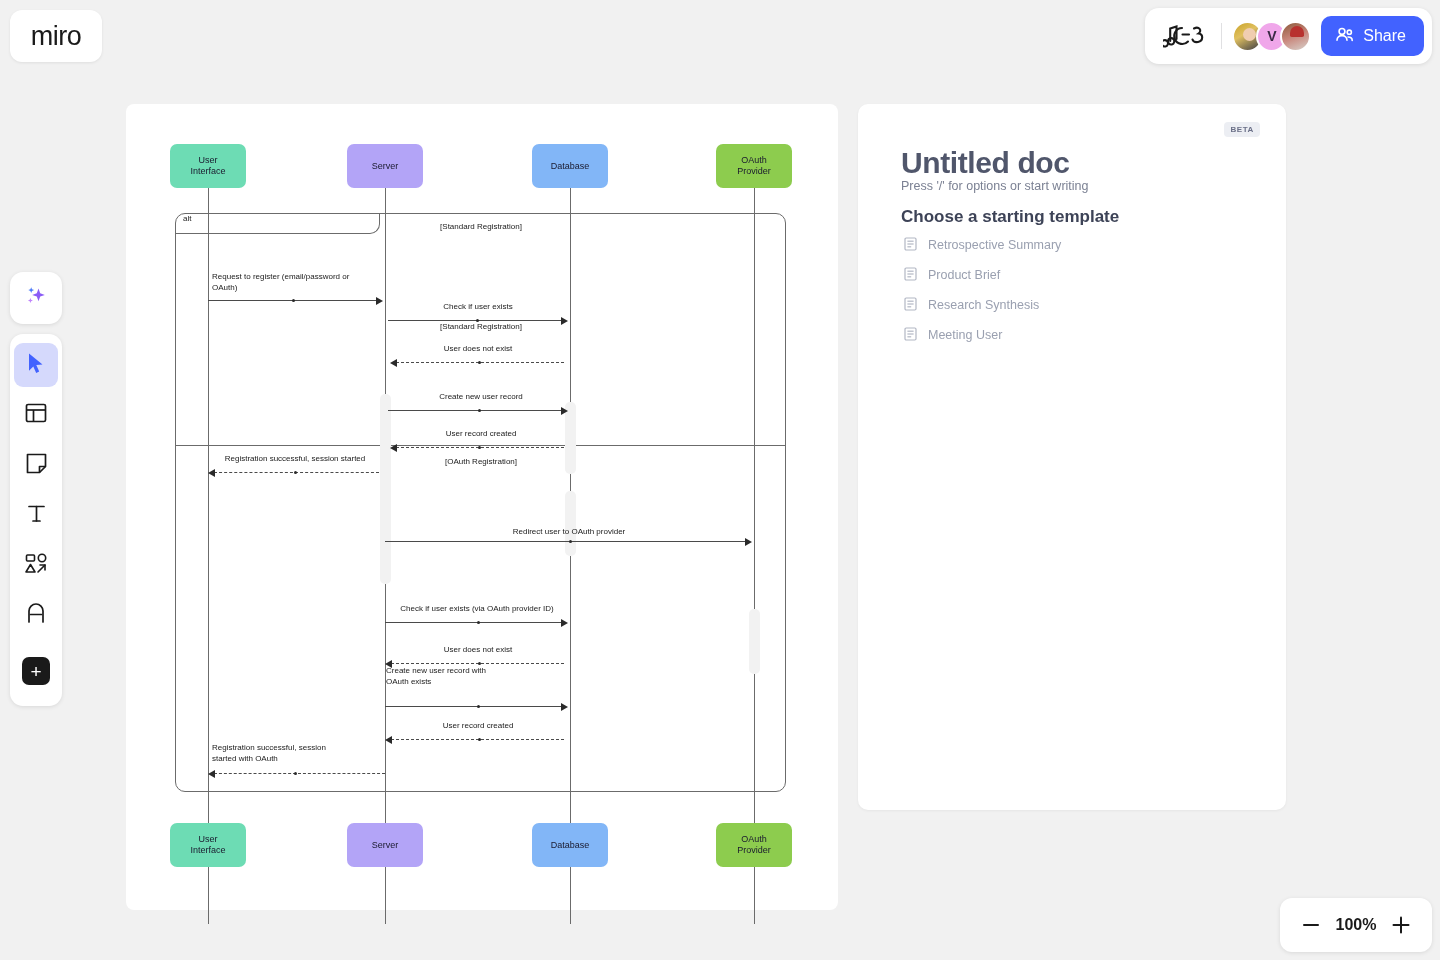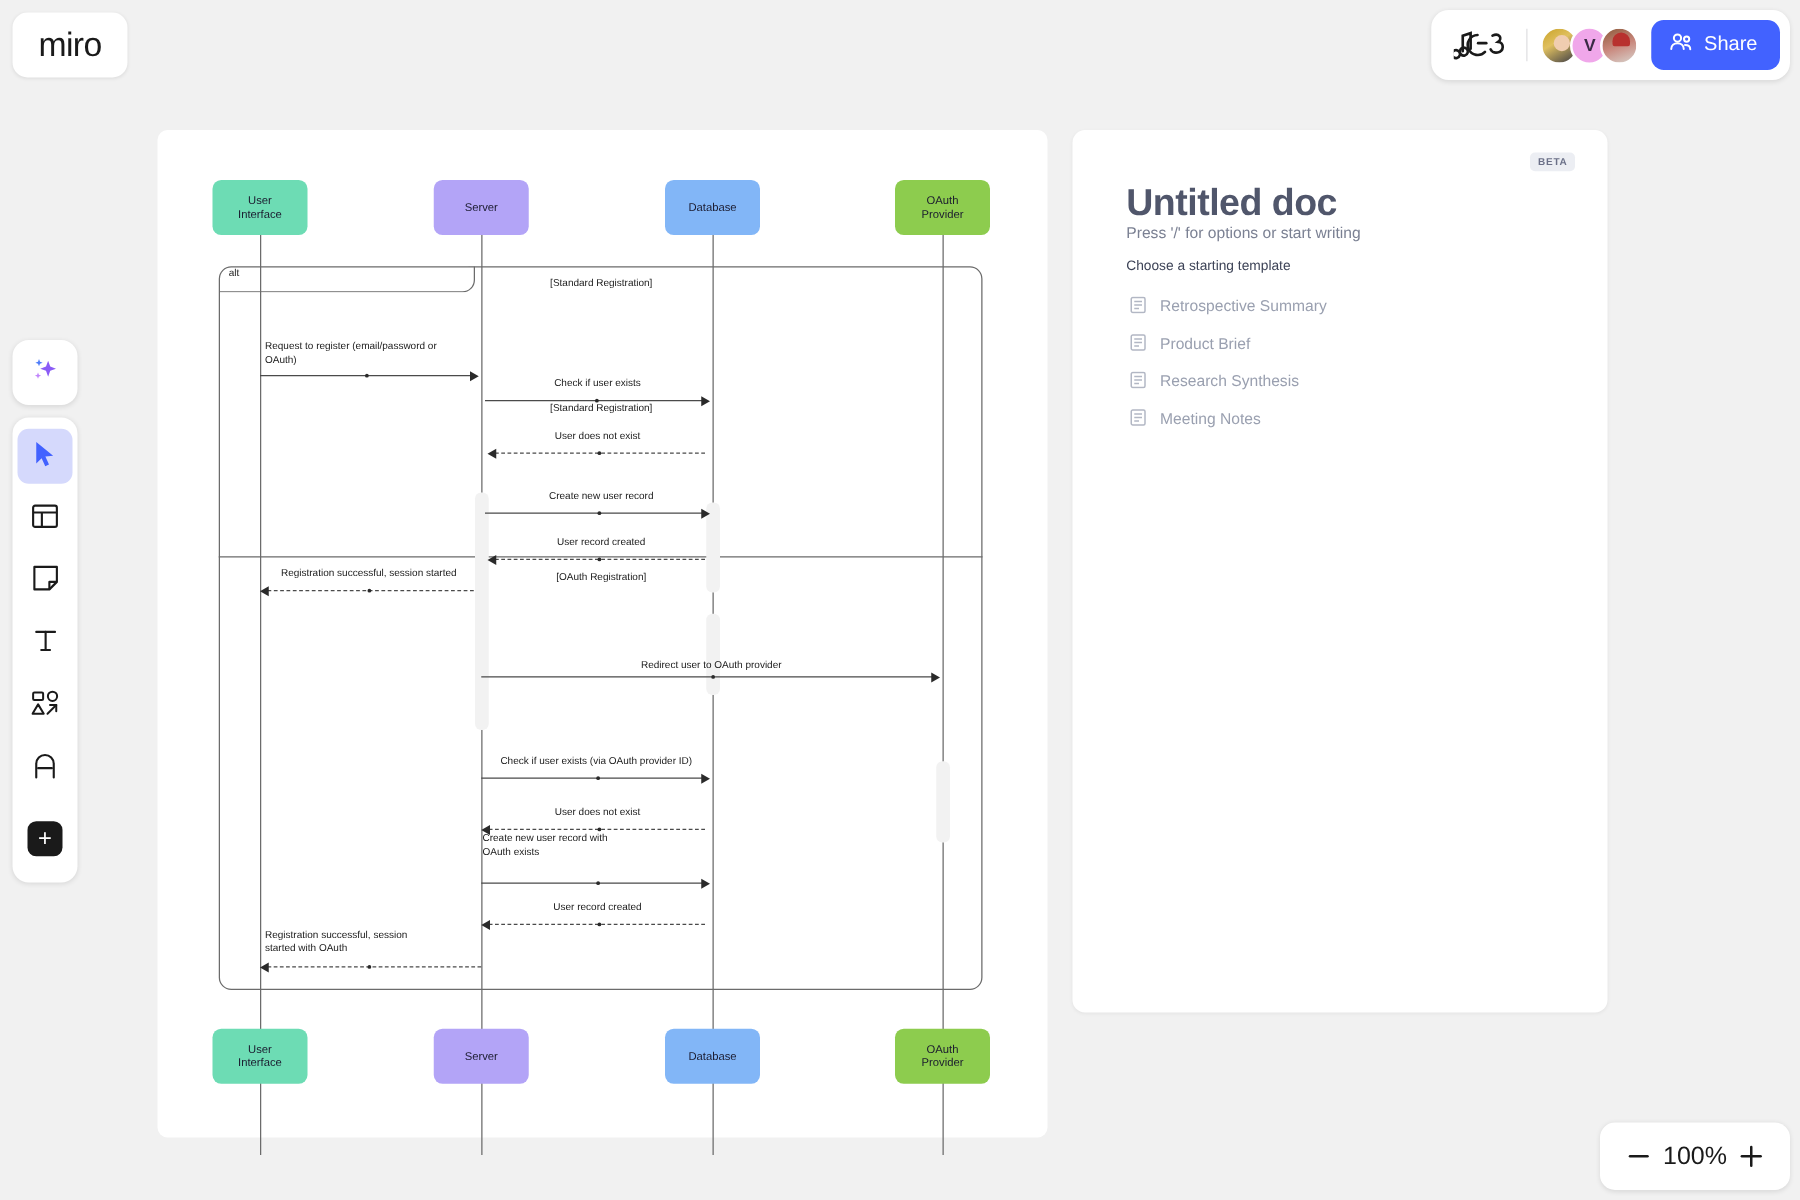--- a/index.html
+++ b/index.html
@@ -100,36 +100,36 @@
   .beta-badge {
     position:absolute; right: 26px; top: 18px;
     background:#eceef3; color:#6b7088; font-size:8px; font-weight:700;
     letter-spacing:.6px; padding: 3px 6px; border-radius: 4px;
   }
   .doc-title {
     position:absolute; left: 43px; top: 42px;
     font-size: 30px; font-weight: 700; color: #50566b; letter-spacing: -0.4px;
   }
   .doc-hint { position:absolute; left: 43px; top: 75px; font-size: 12.5px; color: #7b8193; }
-  .doc-sub { position:absolute; left: 43px; top: 103px; font-size: 11px; font-weight: 400; color: #3d4357; }
+  .doc-sub { position:absolute; left: 43px; top: 103px; font-size: 17px; font-weight: 700; color: #3d4357; }
   .tpl-list { position:absolute; left: 46px; top: 126px; width: 380px; }
   .tpl-item {
     display:flex; align-items:center; gap: 11px;
     height: 30px; cursor: pointer; color: #9aa0b0; font-size: 12.5px;
   }
 
   
   .zoom-ctl {
     position: absolute; right: 8px; bottom: 8px;
     width: 152px; height: 54px; background:#fff; border-radius: 12px;
     display:flex; align-items:center; justify-content:space-between;
     padding: 0 20px; box-shadow: 0 1px 4px rgba(0,0,0,.10);
   }
   .zoom-btn { cursor:pointer; display:flex; align-items:center; justify-content:center; width:22px;height:22px;}
-  .zoom-val { font-size: 20px; font-weight: 400; color:#1a1a1a; }
+  .zoom-val { font-size: 16px; font-weight: 700; color:#1a1a1a; }
 
   
   .actor-box {
     position: absolute; width: 76px; height: 44px; border-radius: 7px;
     display:flex; align-items:center; justify-content:center; text-align:center;
     font-size: 9px; line-height: 1.22; color: #1a1a2e; font-weight: 400;
     padding: 2px;
   }
   .lifeline { position:absolute; width: 1px; background: #6b6b6b; }
   .activation {
@@ -434,21 +434,21 @@
     </div>
     <div class="tpl-item">
       <span>
         <svg width="13" height="14" viewBox="0 0 13 14" fill="none" stroke="#b2b7c4" stroke-width="1.2">
           <rect x="1" y="1" width="11" height="12" rx="1.2"></rect>
           <line x1="3.4" y1="4.2" x2="9.6" y2="4.2"></line>
             <line x1="3.4" y1="7" x2="9.6" y2="7"></line>
             <line x1="3.4" y1="9.8" x2="7.2" y2="9.8"></line>
         </svg>
       </span>
-      <span>Meeting Notes</span>
+      <span>Meeting User</span>
     </div>
   </div>
 </div>
 
 <div class="zoom-ctl">
   <span class="zoom-btn">
     <svg width="18" height="18" viewBox="0 0 18 18" stroke="#1a1a1a" stroke-width="2" stroke-linecap="round">
         <line x1="2" y1="9" x2="16" y2="9"></line>
       </svg>
   </span>

